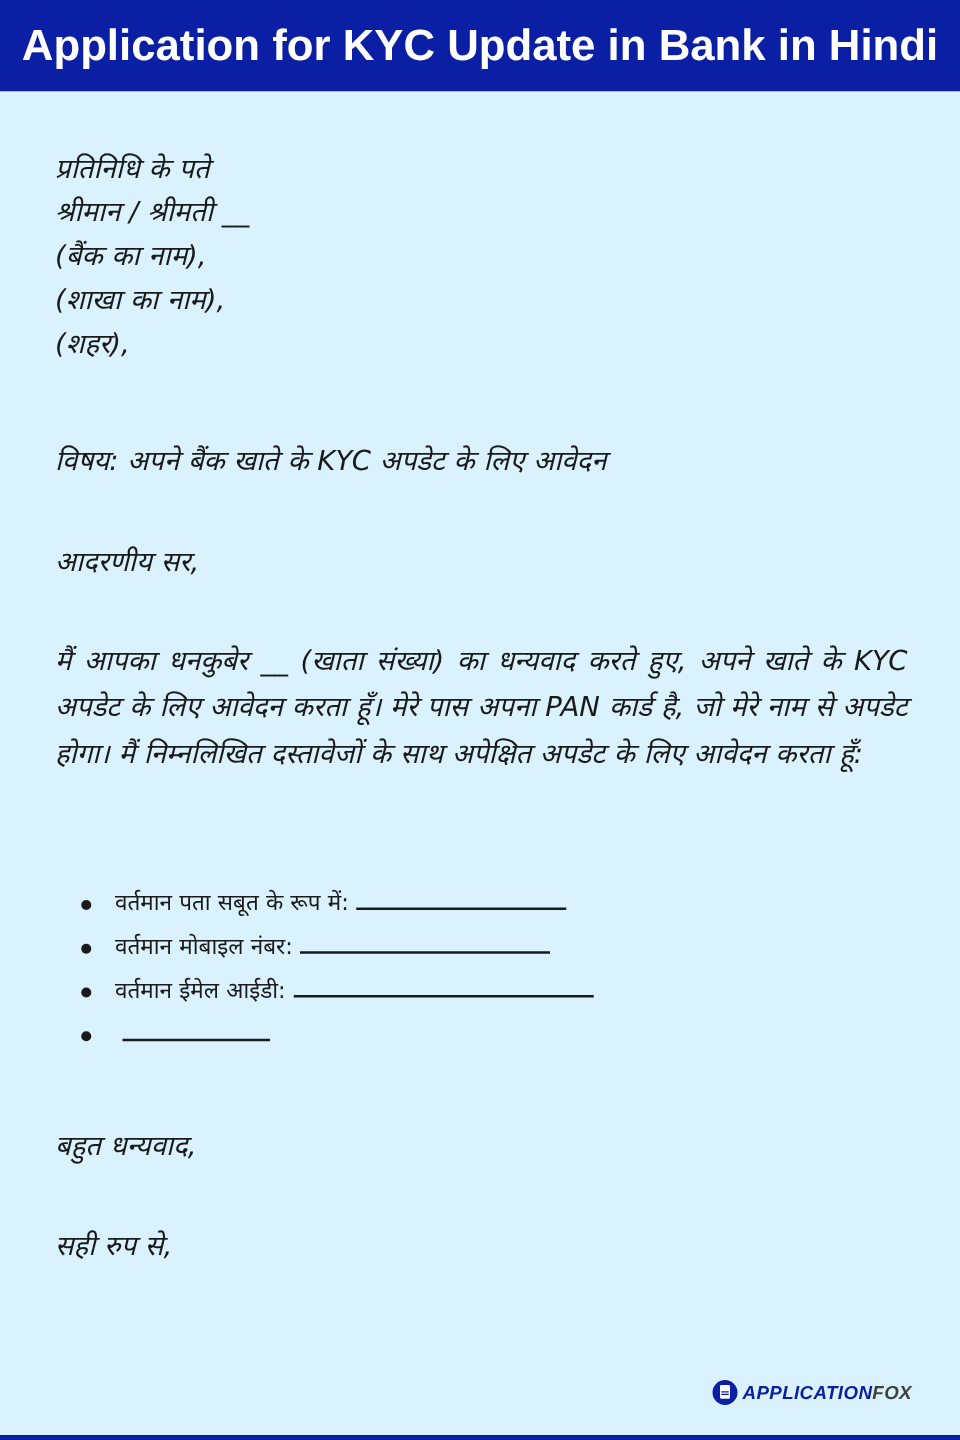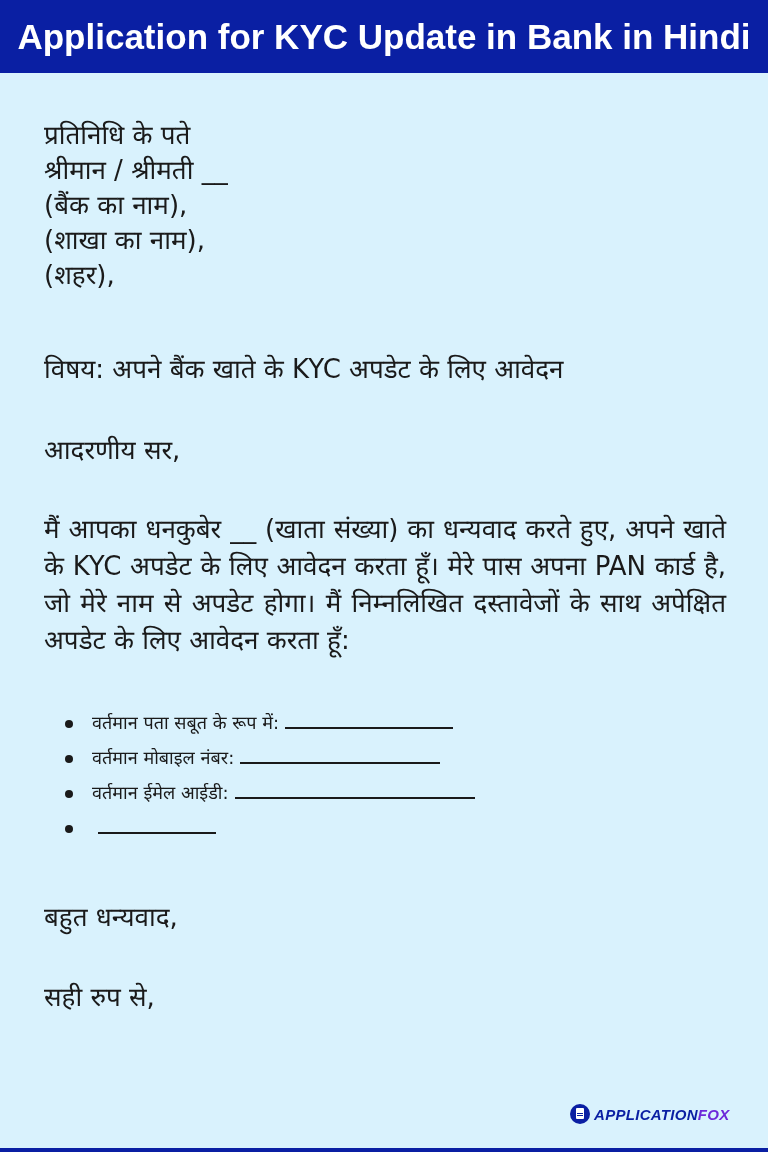--- a/index.html
+++ b/index.html
@@ -30,23 +30,24 @@
       font-family: "Liberation Sans", sans-serif;
       font-weight: bold;
       font-size: 35px;
       letter-spacing: 0px;
       white-space: nowrap;
     }
     .body-text {
       position: absolute;
       left: 44px;
       width: 682px;
-      font-size: 26px;
+      font-size: 22px;
       line-height: 35px;
       color: #1a1a1a;
+      font-style: italic;
     }
     .line { display: block; white-space: nowrap; }
     .justified {
       text-align: justify;
       text-align-last: left;
     }
     ul.items {
       position: absolute;
       left: 44px;
       top: 705px;
@@ -112,21 +113,21 @@
     .logo-mark .doc::before { top: 5px; }
     .logo-mark .doc::after { top: 7px; }
     .logo-text {
       font-family: "Liberation Sans", sans-serif;
       font-weight: bold;
       font-style: italic;
       font-size: 15px;
       letter-spacing: 0.3px;
     }
     .logo-a { color: #0a1fa3; }
-    .logo-b { color: #6d28d9; }
+    .logo-b { color: #404040; }
     .bottom-bar {
       position: absolute;
       left: 0;
       top: 1148px;
       width: 768px;
       height: 4px;
       background: #0a1fa3;
     }
   </style>
 </head>

